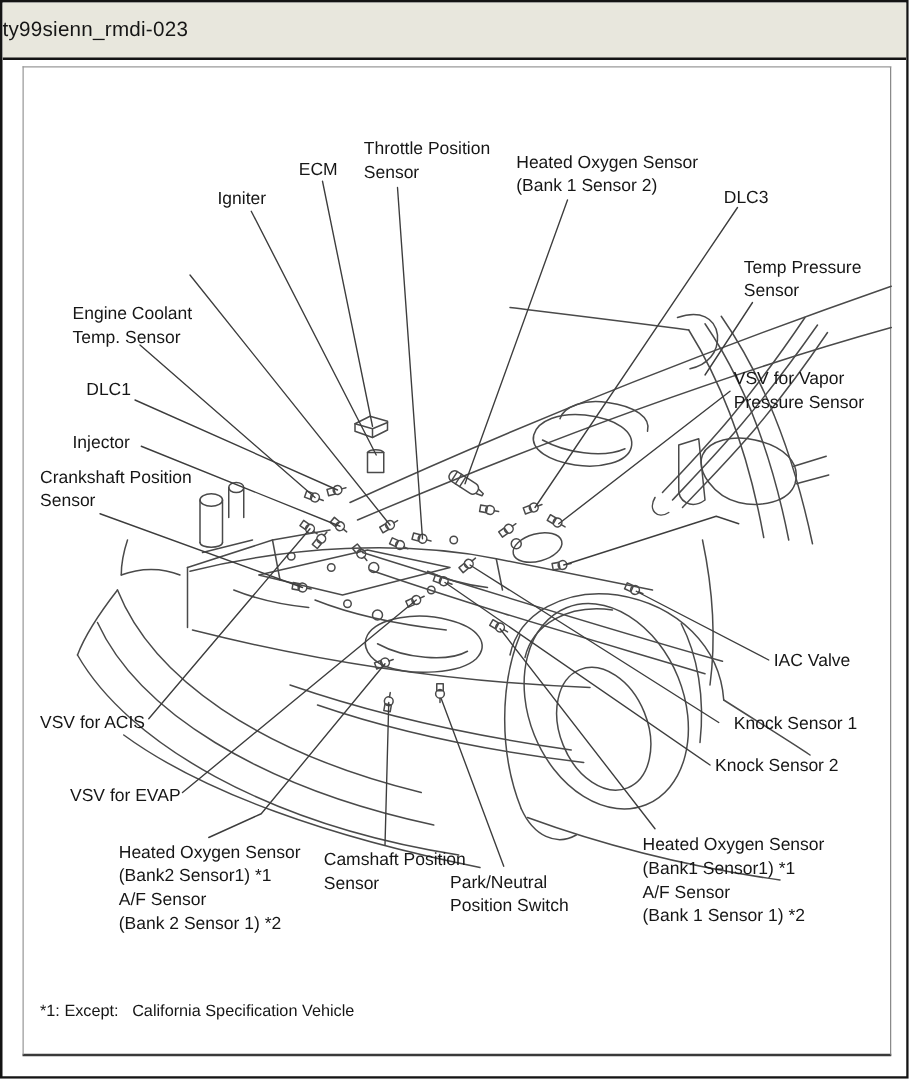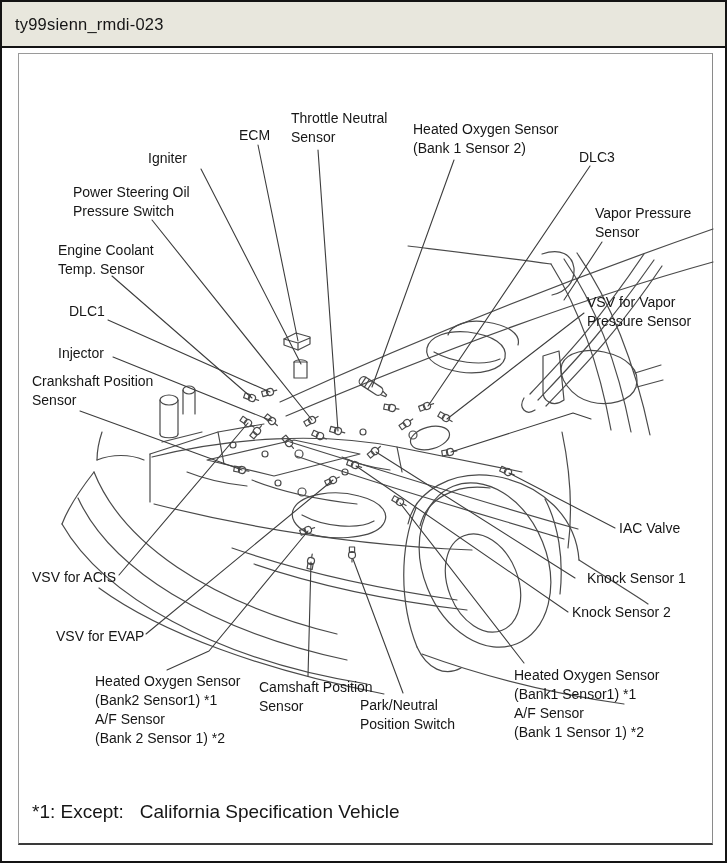--- a/index.html
+++ b/index.html
@@ -1,35 +1,35 @@
 <!DOCTYPE html>
 <html><head>
 <meta charset="utf-8">
 <style>
   * { margin:0; padding:0; box-sizing:border-box; }
   html,body { width:727px; height:863px; background:#ffffff; font-family:"Liberation Sans", sans-serif; }
   .page { position:relative; width:727px; height:863px; background:#ffffff; border:2px solid #141414; overflow:hidden; }
   .titlebar {
     position:absolute; left:0; top:0; width:100%; height:46px;
     background:#e8e7dd; border-bottom:2px solid #141414;
-    display:flex; align-items:center; padding-left:13px;
+    display:flex; align-items:center; 
     font-size:16.5px; color:#161616; letter-spacing:0.2px;
   }
   .diagram-box {
     position:absolute; left:16px; top:51px; width:695px; height:792px;
     background:#ffffff; border:1px solid #9a9a9a;
     border-bottom:2px solid #3a3a3a; border-right:1px solid #8a8a8a;
   }
   svg.art { position:absolute; left:0; top:0; width:727px; height:863px; }
   .lbl {
     position:absolute; font-size:14px; line-height:19px; color:#161616;
     white-space:pre-line;
   }
   .fnote {
-    position:absolute; font-size:19px; color:#161616; white-space:pre;text-align:right;
+    position:absolute; font-size:13px; color:#161616; white-space:pre;text-align:right;
   }
 </style>
 </head>
 <body>
 
 <div class="page">
 
   <div class="titlebar">
     <span>ty99sienn_rmdi-023</span>
   </div>
@@ -184,30 +184,28 @@
       <line x1="582" y1="311" x2="445" y2="417"></line>
       <line x1="600" y1="240" x2="562" y2="298"></line>
       <line x1="588" y1="164" x2="426" y2="404"></line>
       <line x1="452" y1="158" x2="370" y2="385"></line>
       <line x1="256" y1="143" x2="296" y2="339"></line>
       <line x1="199" y1="167" x2="299" y2="362"></line>
       <line x1="316" y1="148" x2="336" y2="429"></line>
     </g>
   </svg>
 
-  <div class="lbl" style="left:289px; top:107px">Throttle Neutral
+  <div class="lbl" style="left:289px; top:107px">Throttle Position
 Sensor</div>
   <div class="lbl" style="left:237px; top:124px">ECM</div>
-  <div class="lbl" style="left:146px; top:147px">Igniter</div>
+  <div class="lbl" style="left:172px; top:147px">Igniter</div>
   <div class="lbl" style="left:411px; top:118px">Heated Oxygen Sensor
 (Bank 1 Sensor 2)</div>
   <div class="lbl" style="left:577px; top:146px">DLC3</div>
-  <div class="lbl" style="left:71px;  top:181px">Power Steering Oil
-Pressure Switch</div>
-  <div class="lbl" style="left:593px; top:202px">Vapor Pressure
+  <div class="lbl" style="left:593px; top:202px">Temp Pressure
 Sensor</div>
   <div class="lbl" style="left:56px;  top:239px">Engine Coolant
 Temp. Sensor</div>
   <div class="lbl" style="left:585px; top:291px">VSV for Vapor
 Pressure Sensor</div>
   <div class="lbl" style="left:67px;  top:300px">DLC1</div>
   <div class="lbl" style="left:56px;  top:342px">Injector</div>
   <div class="lbl" style="left:30px;  top:370px">Crankshaft Position
 Sensor</div>
   <div class="lbl" style="left:617px; top:517px">IAC Valve</div>

